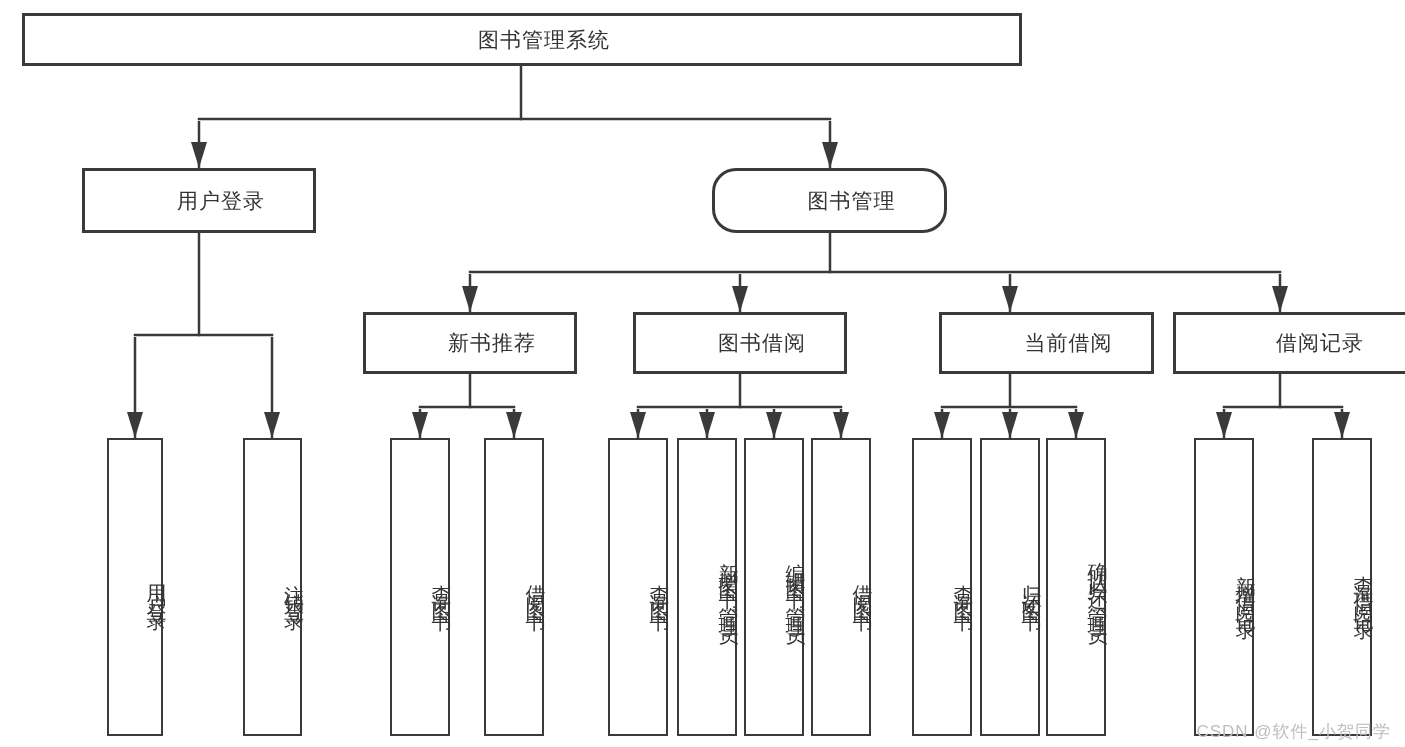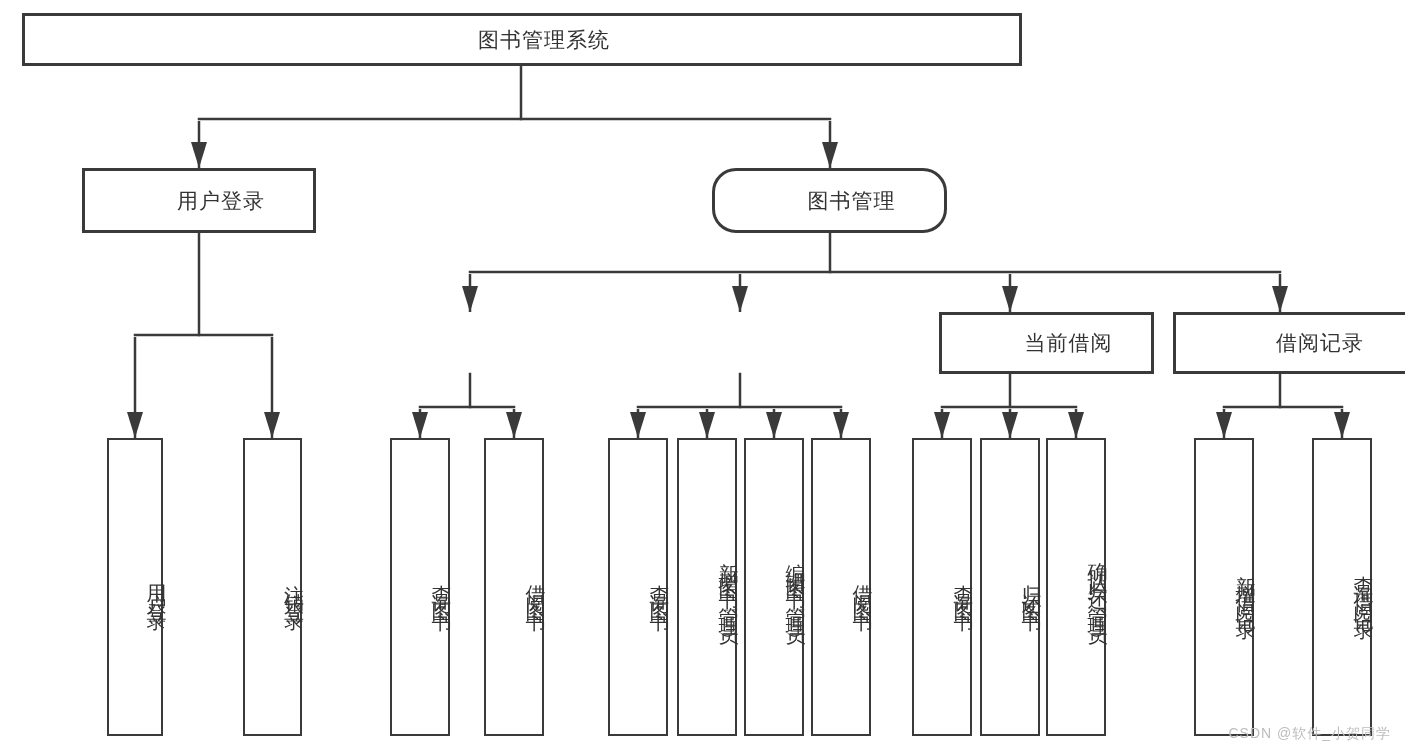--- a/index.html
+++ b/index.html
@@ -17,21 +17,21 @@
     color:#333333;font-size:21px;letter-spacing:1px;
     white-space:nowrap;z-index:2;padding-left:44px;
   }
   .leaf{
     border-width:2px;
     writing-mode:vertical-rl;text-orientation:mixed;
     font-size:20px;letter-spacing:9px;line-height:1;
   }
   .watermark{
     position:absolute;right:14px;bottom:4px;z-index:3;
-    color:#bdbdbd;font-size:14px;letter-spacing:1px;
+    color:#bdbdbd;font-size:17px;letter-spacing:1px;
   }
 </style>
 </head>
 <body>
 
 <div class="stage">
 
   <svg class="wires" width="1405" height="747" viewBox="0 0 1405 747">
     <defs>
       <marker id="arw" markerUnits="userSpaceOnUse" markerWidth="26" markerHeight="16" viewBox="0 0 13 8" refX="13" refY="4" orient="auto">
@@ -95,20 +95,22 @@
         <path d="M1342,409 V438" marker-end="url(#arw)" stroke-linecap="butt"></path>
       </g>
     </g>
   </svg>
 
   <div class="box" style="left:22px;top:13px;width:1000px;height:53px;">图书管理系统</div>
 
   <div class="box" style="left:82px;top:168px;width:234px;height:65px;">用户登录</div>
   <div class="box" style="left:712px;top:168px;width:235px;height:65px;border-radius:24px;">图书管理</div>
 
+  <div class="box" style="left:363px;top:312px;width:214px;height:62px;">新书推荐</div>
+  <div class="box" style="left:633px;top:312px;width:214px;height:62px;">图书借阅</div>
   <div class="box" style="left:903px;top:312px;width:215px;height:62px;margin-left:36px;">当前借阅</div>
   <div class="box" style="left:1173px;top:312px;width:250px;height:62px;">借阅记录</div>
 
   <div class="box leaf" style="left:107px;top:438px;width:56px;height:298px;">用户登录</div>
   <div class="box leaf" style="left:243px;top:438px;width:59px;height:298px;">注销登录</div>
 
   <div class="box leaf" style="left:390px;top:438px;width:60px;height:298px;">查询图书</div>
   <div class="box leaf" style="left:484px;top:438px;width:60px;height:298px;">借阅图书</div>
 
   <div class="box leaf" style="left:608px;top:438px;width:60px;height:298px;">查询图书</div>

